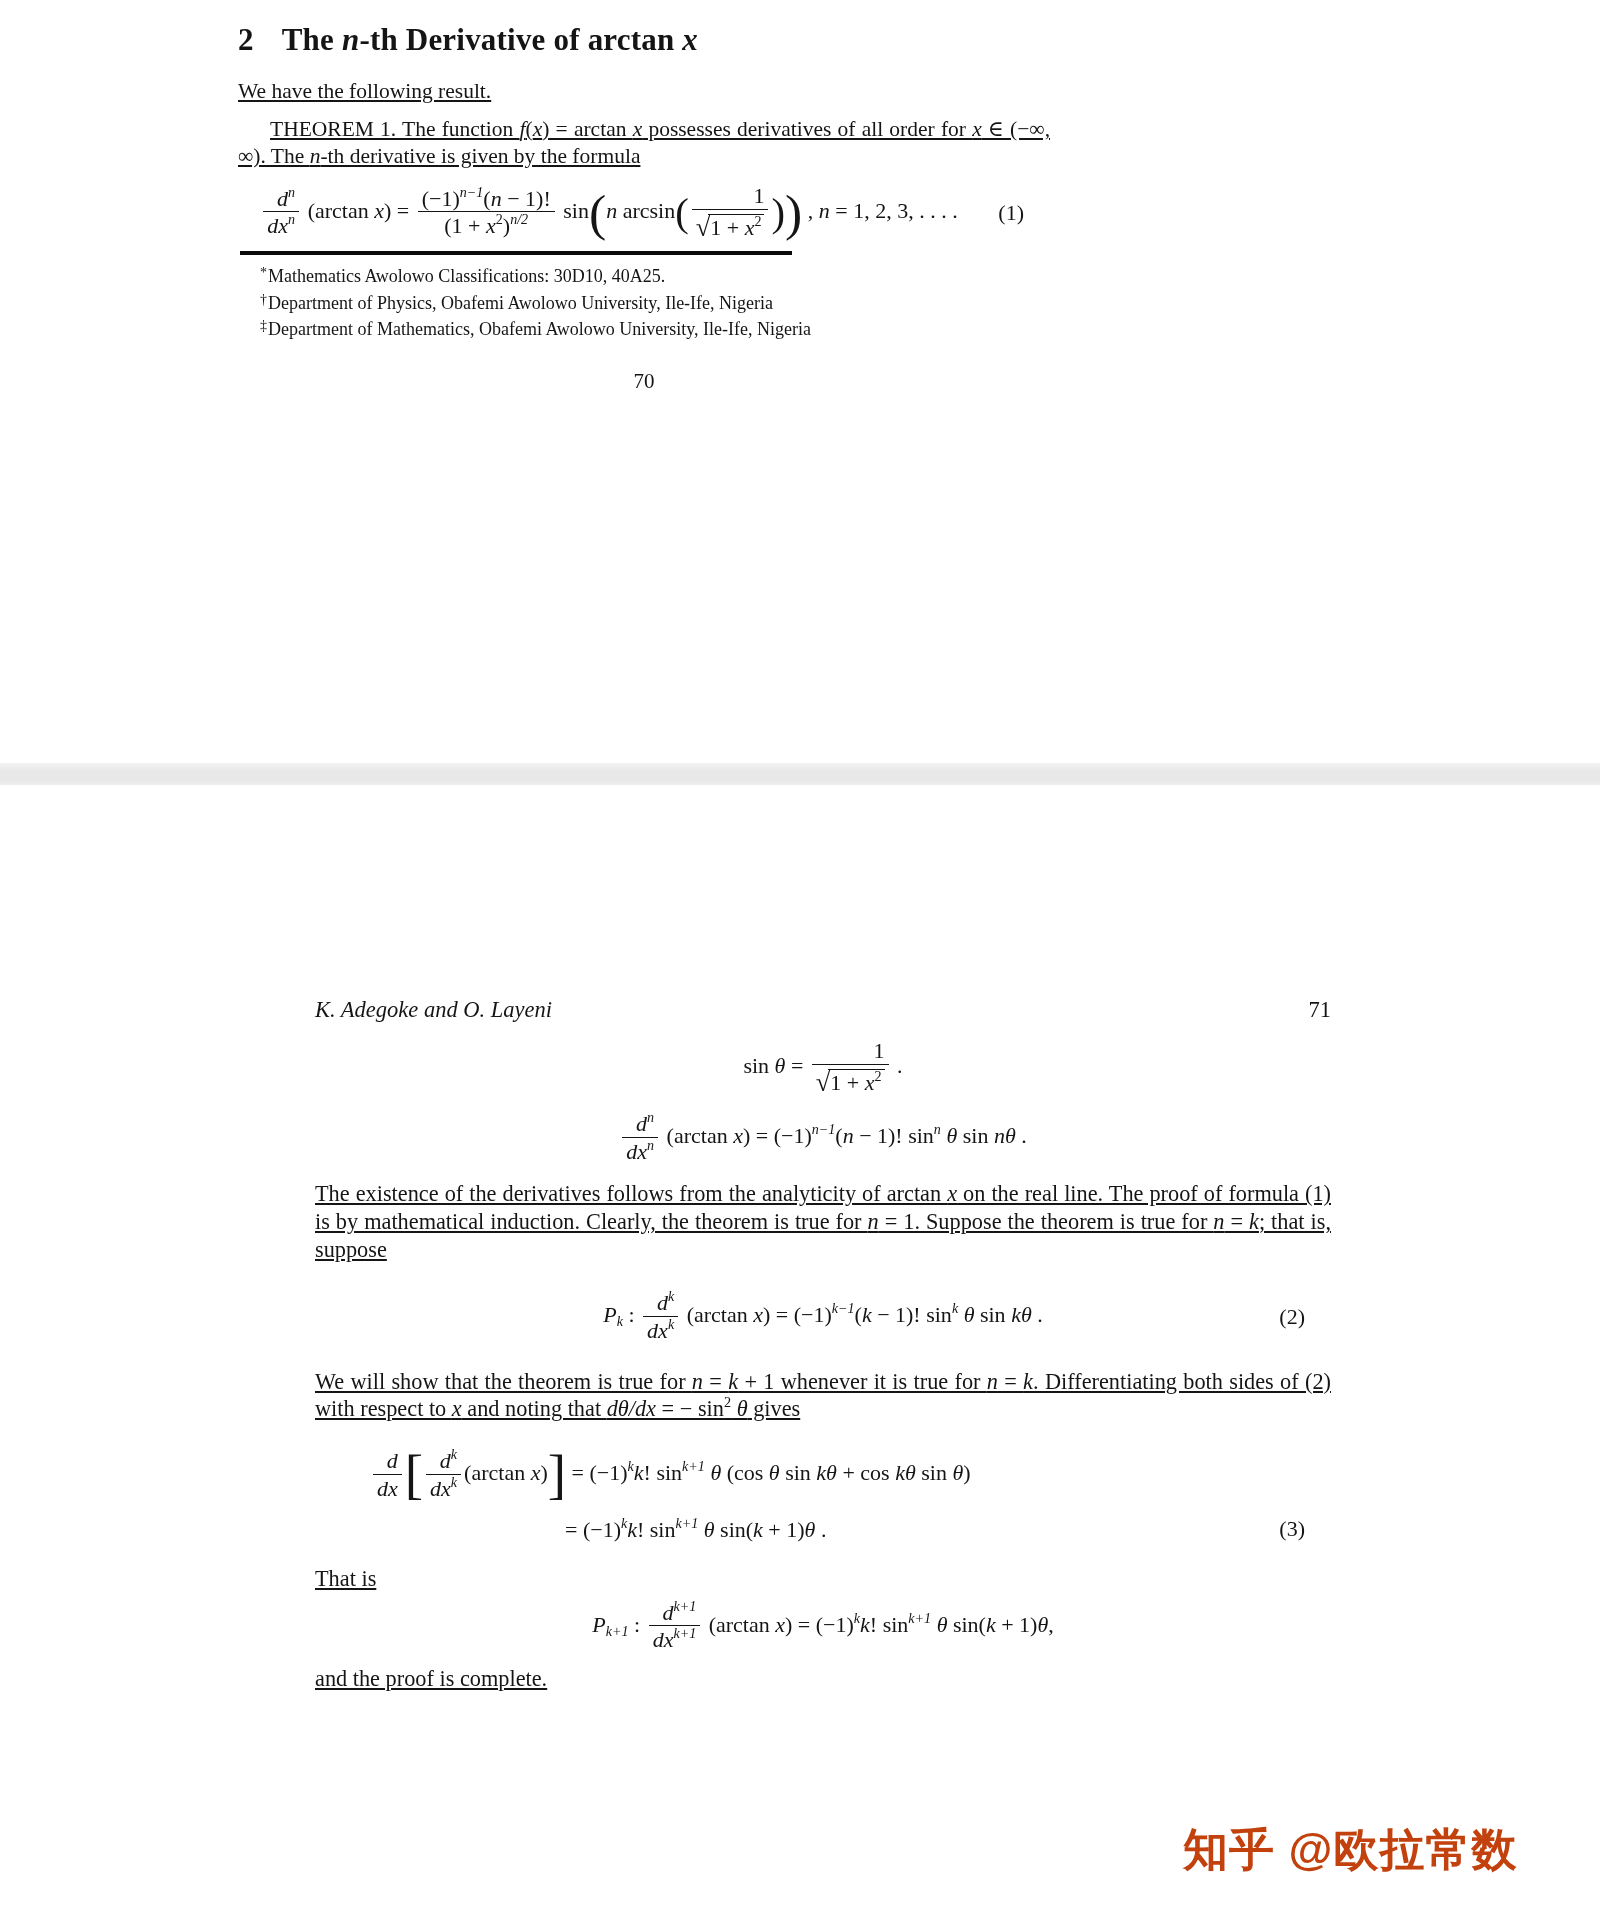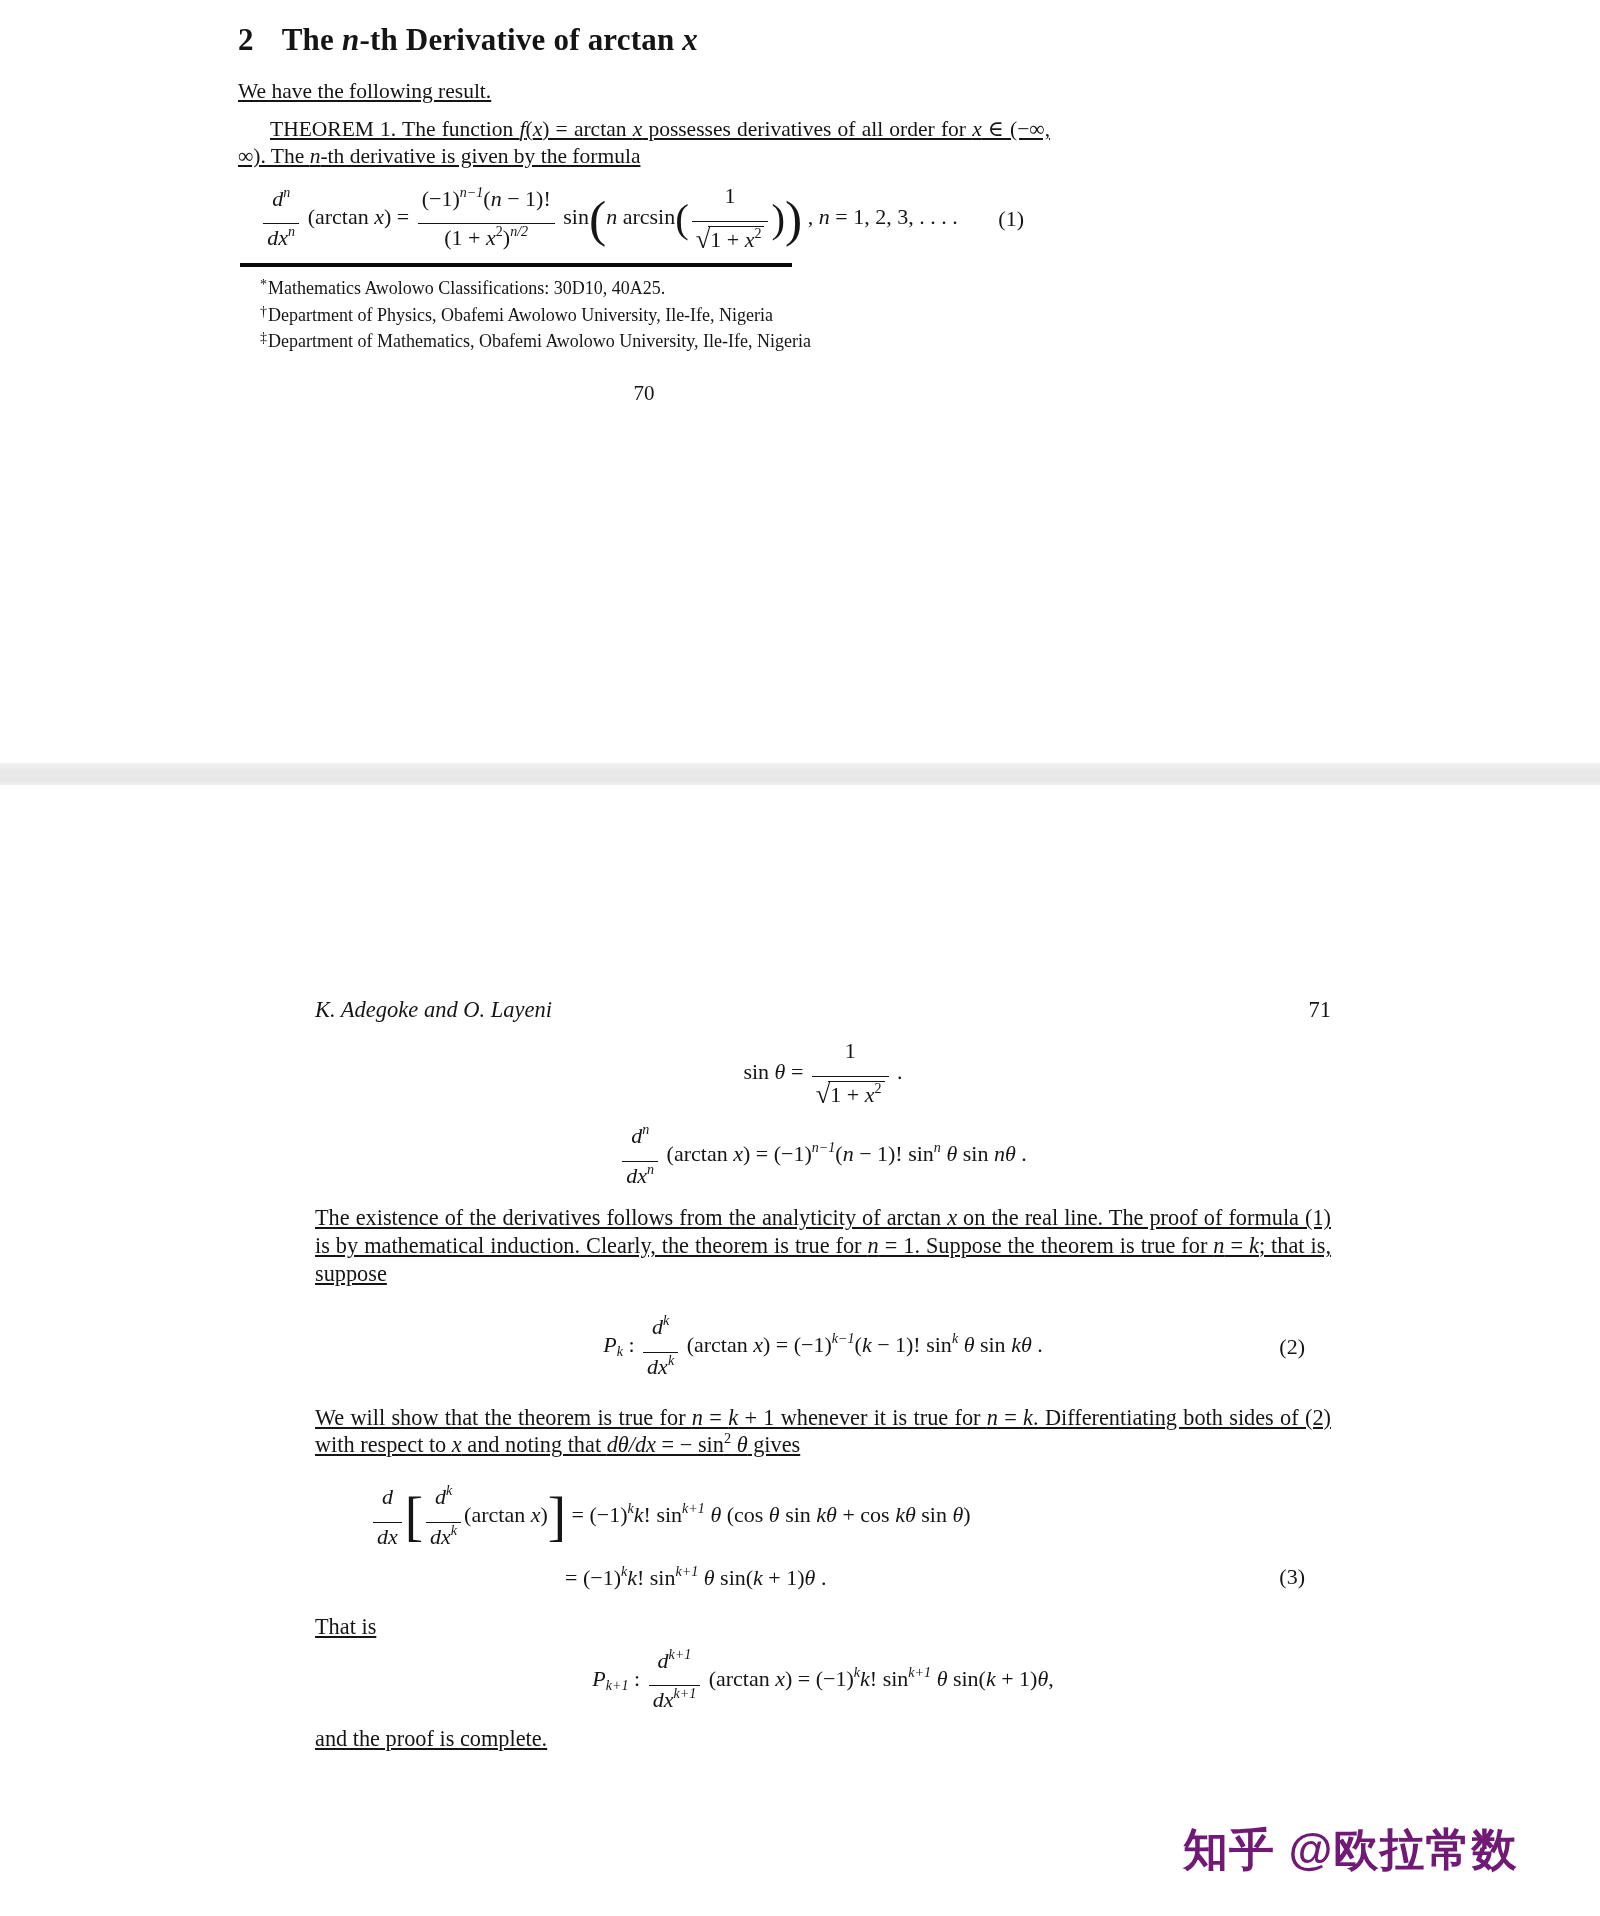--- a/index.html
+++ b/index.html
@@ -17,21 +17,21 @@
   .intro{margin:0 0 11px 0;}
   .just{text-align:justify;}
   .ind32{text-indent:32px;}
   .ind36{text-indent:36px;}
   
   .eqrow{position:relative;display:block;text-align:center;white-space:nowrap;}
   .eqbody{display:inline-block;vertical-align:middle;}
   .eq{font-size:22px;}
   .eqtag{position:absolute;right:26px;top:50%;transform:translateY(-50%);font-style:normal;}
   .frac{display:inline-block;vertical-align:middle;text-align:center;margin:0 3px;}
-  .frac .num{display:block;padding:0 4px 12px 4px;border-bottom:1.7px solid #151515;line-height:1.12;}
+  .frac .num{display:block;padding:0 4px 0 4px;border-bottom:1.7px solid #151515;line-height:1.12;text-align:right;}
   .frac .den{display:block;padding:2px 4px 0 4px;line-height:1.12;}
   .rm{font-style:normal;}
   .it{font-style:italic;}
   .bf{font-weight:bold;}
   .bfit{font-weight:bold;font-style:italic;}
   .sup{font-size:0.64em;vertical-align:0.62em;line-height:0;}
   .sub{font-size:0.64em;vertical-align:-0.3em;line-height:0;}
   .bp1,.bp2,.bb{vertical-align:middle;line-height:0;font-style:normal;font-weight:normal;}
   .bp1{font-size:235%;}
   .bp2{font-size:185%;}
@@ -58,21 +58,21 @@
   .m-par{margin-top:16px;}
   .m-eq2{margin:28px 0 24px 0;}
   .m-eq3{margin-top:26px;}
   .eq3-l1{text-align:left;padding-left:55px;}
   .eq3-l2{text-align:left;padding-left:250px;margin-top:14px;}
   .m-that{margin-top:22px;}
   .m-pk1{margin:8px 0 12px 0;}
   
   .watermark{position:absolute;left:1183px;top:1820px;
     font-family:"Liberation Sans","DejaVu Sans",sans-serif;
-    font-weight:bold;font-size:45px;color:#701a75;letter-spacing:1px;white-space:nowrap;}
+    font-weight:bold;font-size:45px;color:#c2410c;letter-spacing:1px;white-space:nowrap;}
 </style>
 </head>
 <body>
 
 <main>
 
   <section class="page1">
     <h1 class="heading">
       <span class="secnum">2</span><span><span class="bf">The </span><span class="bfit">n</span><span class="bf">-th Derivative of </span><span class="rm">arctan </span><span class="it">x</span></span>
     </h1>

